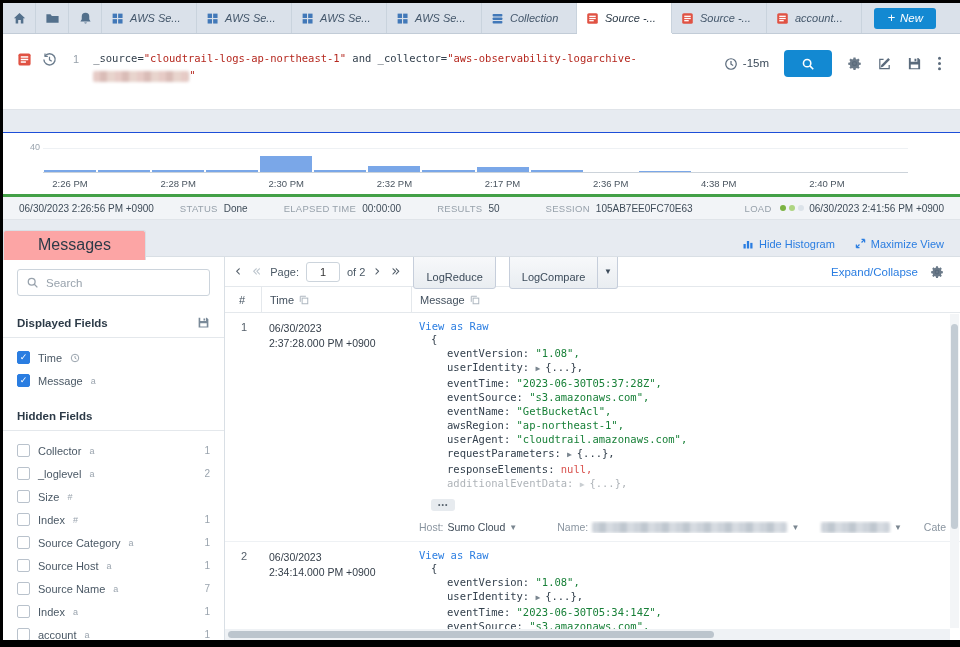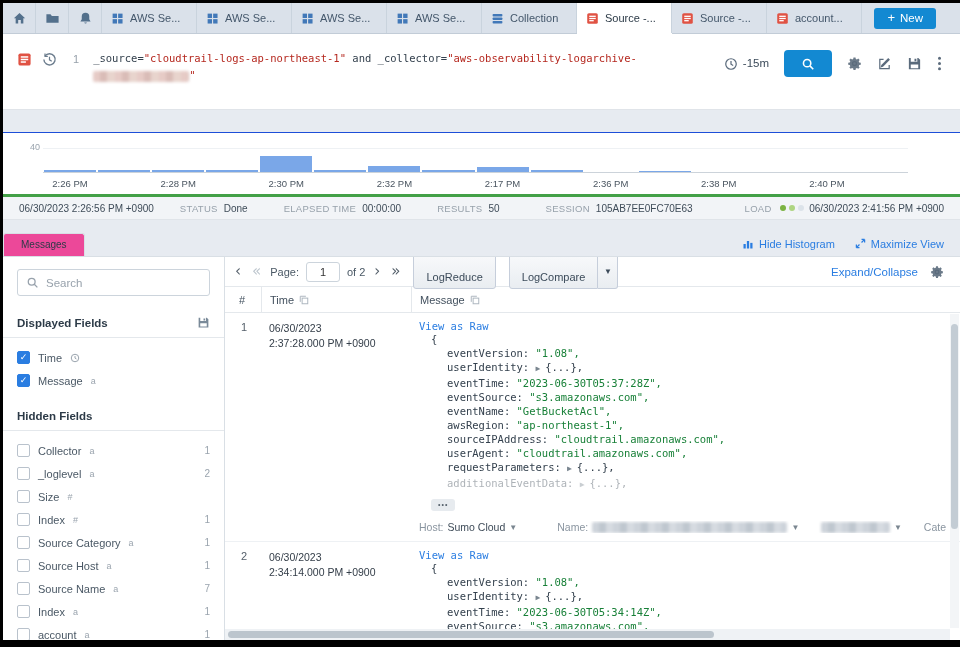--- a/index.html
+++ b/index.html
@@ -1,21 +1,21 @@
 <!DOCTYPE html>
 <html><head>
 <meta charset="utf-8">
 <style>
   * { margin:0; padding:0; box-sizing:border-box; }
   html,body { width:960px; height:647px; overflow:hidden; }
   body { background:#000; font-family:"Liberation Sans",sans-serif; position:relative; }
   #app { position:absolute; left:3px; top:3px; right:0; bottom:7px; background:#e7ebf1; display:flex; flex-direction:column; overflow:hidden; }
 
   
-  .tabbar { height:31px; background:#dae1ea; border-bottom:1px solid #c2ccd7; display:flex; align-items:stretch; flex:none; }
+  .tabbar { height:31px; background:#dae1ea; border-bottom:1px solid #c2ccd7; display:flex; align-items:stretch; flex:none;font-style:italic; }
   .tb-icon-btn { width:33px; display:flex; align-items:center; justify-content:center; border-right:1px solid #c9d3dd; color:#53708c; cursor:pointer; }
   .tab { width:95px; display:flex; align-items:center; gap:6px; padding:0 9px; border-right:1px solid #c9d3dd; font-size:11px; color:#44576b; white-space:nowrap; overflow:hidden; cursor:pointer; }
   .tab.active { background:#fff; color:#2c3a47; position:relative; z-index:1; box-shadow:0 1px 0 #fff; }
   .tab-ic { flex:none; display:flex; }
   .new-btn { margin-left:auto; margin-right:24px; align-self:center; background:#1389d2; color:#fff; font-size:11.5px; padding:4px 13px 5px; border-radius:3px; display:flex; gap:5px; align-items:center; cursor:pointer; }
   .new-btn .plus { font-size:13px; line-height:10px; }
 
   
   .querybar { background:#fff; border-bottom:1px solid #e0e4e9; padding:16px 16px 10px 14px; display:flex; position:relative; min-height:76px; flex:none; }
   .q-icons { display:flex; gap:10px; align-items:flex-start; margin-top:2px; }
@@ -42,21 +42,21 @@
   .statusbar { height:23px; background:#f2f4f7; border-bottom:1px solid #e0e4e9; display:flex; align-items:center; padding:0 16px; font-size:10px; color:#3f4c59; flex:none; }
   .sb-label { color:#97a1ab; font-size:9.5px; letter-spacing:.3px; margin-right:6px; }
   .sb-item { display:flex; align-items:center; }
   .load-dots { display:flex; gap:3px; margin-left:2px; }
   .dot { width:6px; height:6px; border-radius:50%; }
   .sb-end { margin-left:auto; }
 
   
   .msg-section { flex:1; display:flex; flex-direction:column; margin-top:11px; min-height:0; }
   .msg-tabstrip { display:flex; align-items:center; height:25px; padding-right:16px; flex:none; }
-  .msg-tab { background:#ec4899; border:1px solid #d9dfe5; border-bottom:none; border-radius:3px 3px 0 0; padding:5px 17px 6px; font-size:10px; color:#2c3a47; position:relative; top:1px; z-index:2; cursor:pointer; }
+  .msg-tab { background:#fca5a5; border:1px solid #d9dfe5; border-bottom:none; border-radius:3px 3px 0 0; padding:5px 34px 6px; font-size:16px; color:#2c3a47; position:relative; top:1px; z-index:2; cursor:pointer; }
   .msg-links { margin-left:auto; display:flex; gap:20px; align-items:center; color:#2a7de1; font-size:11px; }
   .msg-link { display:flex; align-items:center; gap:5px; cursor:pointer; }
   .msg-body { flex:1; display:flex; background:#fff; border-top:1px solid #d9dfe5; min-height:0; }
 
   
   .sidebar { width:222px; border-right:1px solid #d9dfe5; flex:none; overflow:hidden; font-size:11px; }
   .search-box { margin:12px 14px 10px; height:27px; border:1px solid #ccd4dc; border-radius:3px; display:flex; align-items:center; padding:0 8px; gap:7px; color:#98a2ac; }
   .search-box input { border:none; outline:none; flex:1; font-size:11.5px; color:#3f4c59; font-family:"Liberation Sans",sans-serif; background:transparent; }
   .search-box input::placeholder { color:#98a2ac; }
   .sb-header { display:flex; justify-content:space-between; align-items:center; padding:10px 14px 8px; font-size:11.5px; font-weight:bold; color:#2c3a47; border-bottom:1px solid #e4e8ec; }
@@ -330,21 +330,21 @@
           <div class="bar" style="height: 0%; background: transparent;"></div>
         </div>
     </div>
     <div class="hist-x">
         <span class="xtick" style="left: 3.125%;">2:26 PM</span>
         <span class="xtick" style="left: 15.625%;">2:28 PM</span>
         <span class="xtick" style="left: 28.125%;">2:30 PM</span>
         <span class="xtick" style="left: 40.625%;">2:32 PM</span>
         <span class="xtick" style="left: 53.125%;">2:17 PM</span>
         <span class="xtick" style="left: 65.625%;">2:36 PM</span>
-        <span class="xtick" style="left: 78.125%;">2:38 PM</span>
+        <span class="xtick" style="left: 78.125%;">4:38 PM</span>
         <span class="xtick" style="left: 90.625%;">2:40 PM</span>
       </div>
   </div>
   <div class="progress-line"></div>
 
   <div class="statusbar">
     <span class="sb-item">06/30/2023 2:26:56 PM +0900</span>
     <span class="sb-item" style="margin-left:26px">
       <span class="sb-label">STATUS</span>
       <span>Done</span>
@@ -557,23 +557,23 @@
             <div class="cell-msg">
               <div class="raw-link">View as Raw</div>
               <div class="jwrap">
                   <div class="jline jt-brace">{</div>
                   <div class="jline jt-str"><span class="jkey">eventVersion: </span><span class="jval">"1.08",</span></div>
                   <div class="jline jt-obj"><span class="jkey">userIdentity: </span><span class="jval"><span class="jarrow">▶ </span><span>{...},</span></span></div>
                   <div class="jline jt-str"><span class="jkey">eventTime: </span><span class="jval">"2023-06-30T05:37:28Z",</span></div>
                   <div class="jline jt-str"><span class="jkey">eventSource: </span><span class="jval">"s3.amazonaws.com",</span></div>
                   <div class="jline jt-str"><span class="jkey">eventName: </span><span class="jval">"GetBucketAcl",</span></div>
                   <div class="jline jt-str"><span class="jkey">awsRegion: </span><span class="jval">"ap-northeast-1",</span></div>
-                  <div class="jline jt-str"><span class="jkey">sourceIPAddress: </span><span class="jval">"cloudtrail.amazonaws.com",</span></div>
                   <div class="jline jt-str"><span class="jkey">userAgent: </span><span class="jval">"cloudtrail.amazonaws.com",</span></div>
                   <div class="jline jt-obj"><span class="jkey">requestParameters: </span><span class="jval"><span class="jarrow">▶ </span><span>{...},</span></span></div>
+                  <div class="jline jt-null"><span class="jkey">responseElements: </span><span class="jval">null,</span></div>
                   <div class="jline jt-obj faded"><span class="jkey">additionalEventData: </span><span class="jval"><span class="jarrow">▶ </span><span>{...},</span></span></div>
                 </div>
               <div class="more-pill">•••</div>
               <div class="meta-line">
                 <span class="meta-label">Host:</span>
                 <span class="meta-val">Sumo Cloud</span>
                 <span class="caret-sm">▼</span>
                 <span class="mgap40"></span>
                 <span class="meta-label">Name:</span>
                 <span class="redact" style="width:205px"></span>

